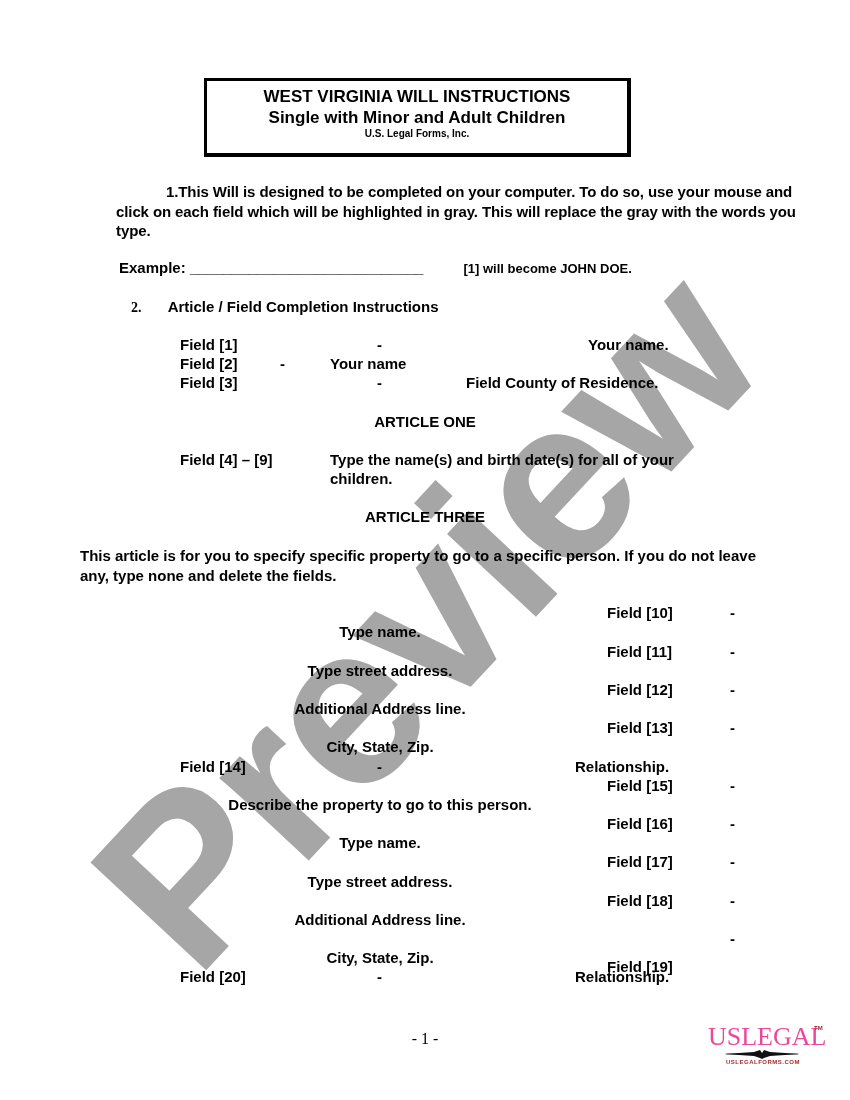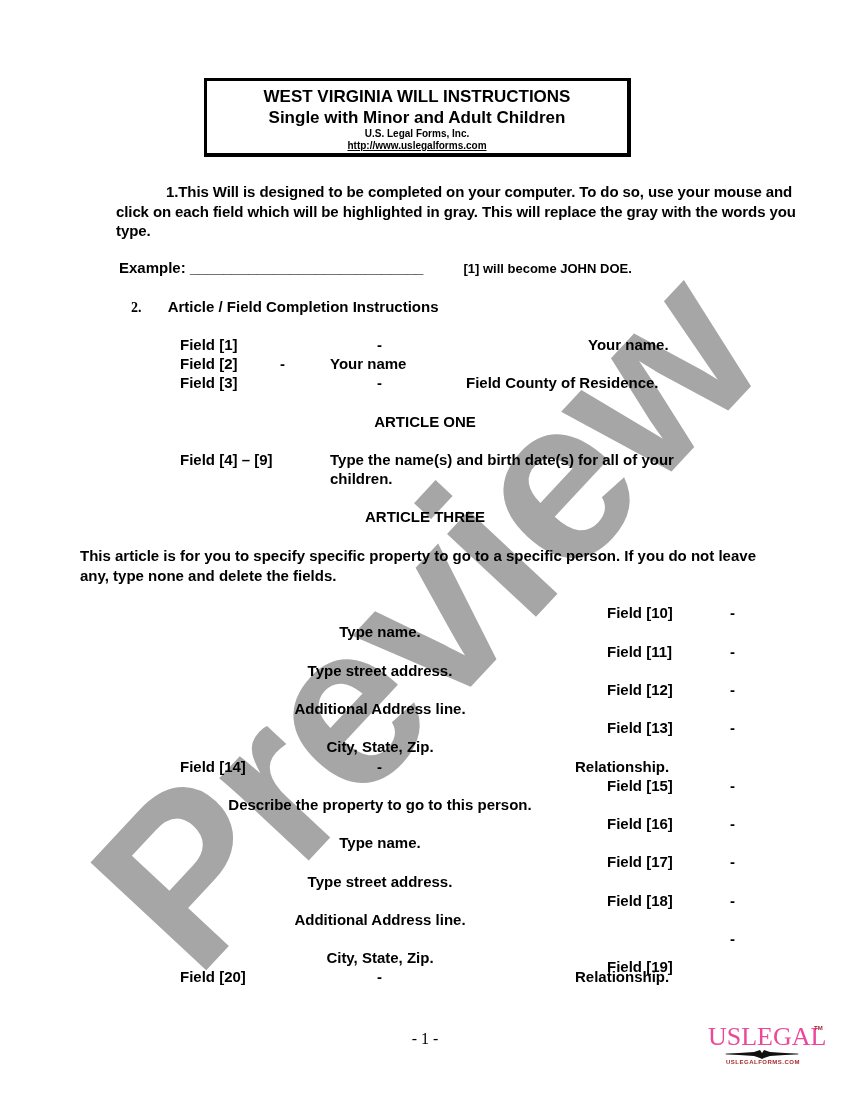--- a/index.html
+++ b/index.html
@@ -39,21 +39,20 @@
 <div class="watermark">
   <div class="wm-text">Preview</div>
 </div>
 
 <div class="content">
 
   <div class="title-box">
     <div class="title-main">WEST VIRGINIA WILL INSTRUCTIONS</div>
     <div class="title-sub">Single with Minor and Adult Children</div>
     <div class="title-small">U.S. Legal Forms, Inc.</div>
-    <div class="title-url">http://www.uslegalforms.com</div>
   </div>
 
   <div class="para" style="top:182px; text-indent:50px; letter-spacing:-0.1px;margin-left:36px;">1.This Will is designed to be completed on your computer.  To do so, use your mouse and click on each field which will be highlighted in gray.  This will replace the gray with the words you type.</div>
 
   <div class="abs t15" style="left:119px; top:258px;">
     <span>Example: </span><span>____________________________</span><span style="font-size:13px;padding-left:40px;">[1] will become JOHN DOE.</span>
   </div>
 
   <div class="abs t15" style="left:131px; top:297px;">
     <span class="serif" style="font-size:14px;">2.</span>

